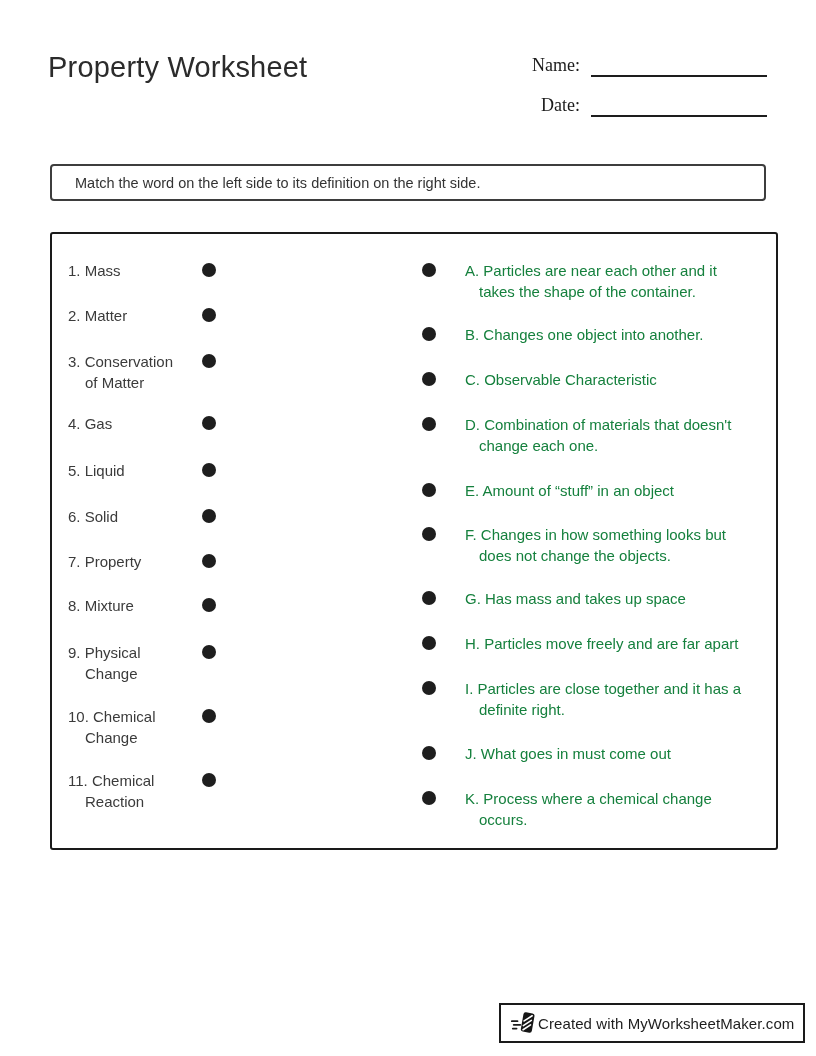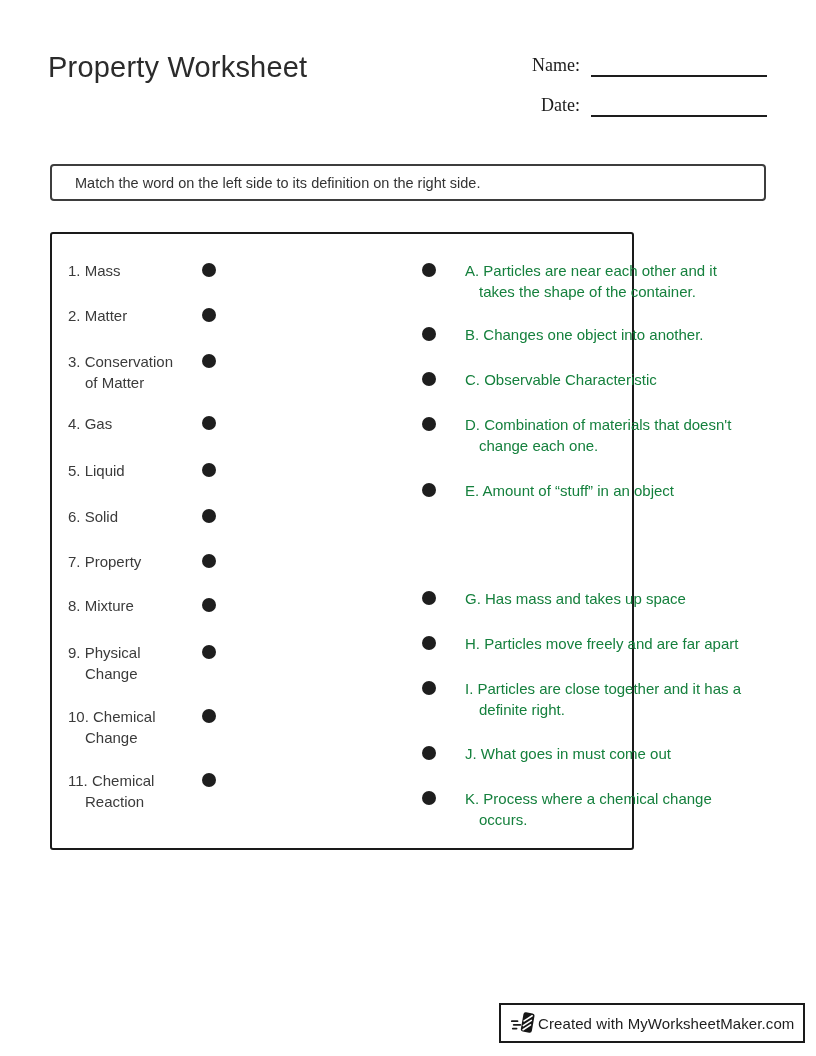--- a/index.html
+++ b/index.html
@@ -44,21 +44,21 @@
     display:flex;align-items:center;
     background:#fff;
   }
   .instructions .itext{
     padding:0 23px;font-size:14.5px;color:#333;
   }
 
   
   .match-box{
     position:absolute;left:50px;top:232px;
-    width:584px;height:618px;box-sizing:border-box;
+    width:728px;height:618px;box-sizing:border-box;
     border:2px solid #1a1a1a;border-radius:3px;
     background:#fff;
   }
   .trow,.drow{position:absolute;}
   .trow{left:16px;}
   .drow{left:370px;}
   .ttext{
     width:118px;font-size:15px;line-height:21px;color:#3b3b3b;
   }
   .ttext .cont{padding-left:17px;}
@@ -207,20 +207,27 @@
     <div class="drow" style="top:135px">
       <span class="dot ddot"></span>
       <div class="dtext">
         <div>C. Observable Characteristic</div>
       </div>
     </div>
     <div class="drow" style="top:246px">
       <span class="dot ddot"></span>
       <div class="dtext">
         <div>E. Amount of “stuff” in an object</div>
+      </div>
+    </div>
+    <div class="drow" style="top:290px">
+      <span class="dot ddot"></span>
+      <div class="dtext">
+        <div>F. Changes in how something looks but</div>
+        <div class="cont">does not change the objects.</div>
       </div>
     </div>
     <div class="drow" style="top:354px">
       <span class="dot ddot"></span>
       <div class="dtext">
         <div>G. Has mass and takes up space</div>
       </div>
     </div>
     <div class="drow" style="top:399px">
       <span class="dot ddot"></span>

